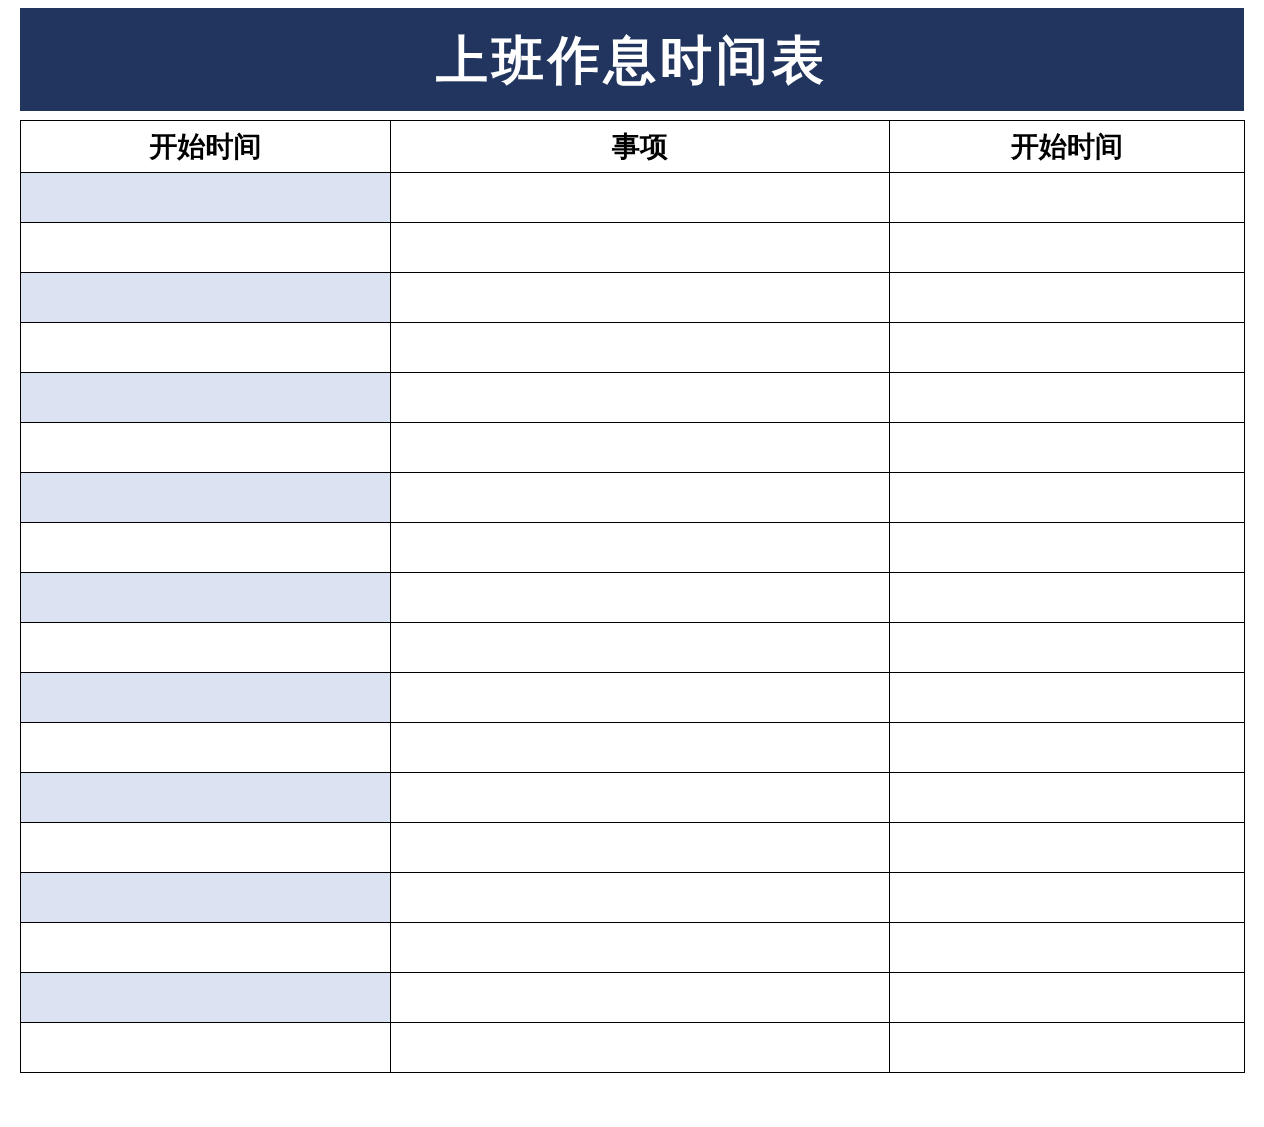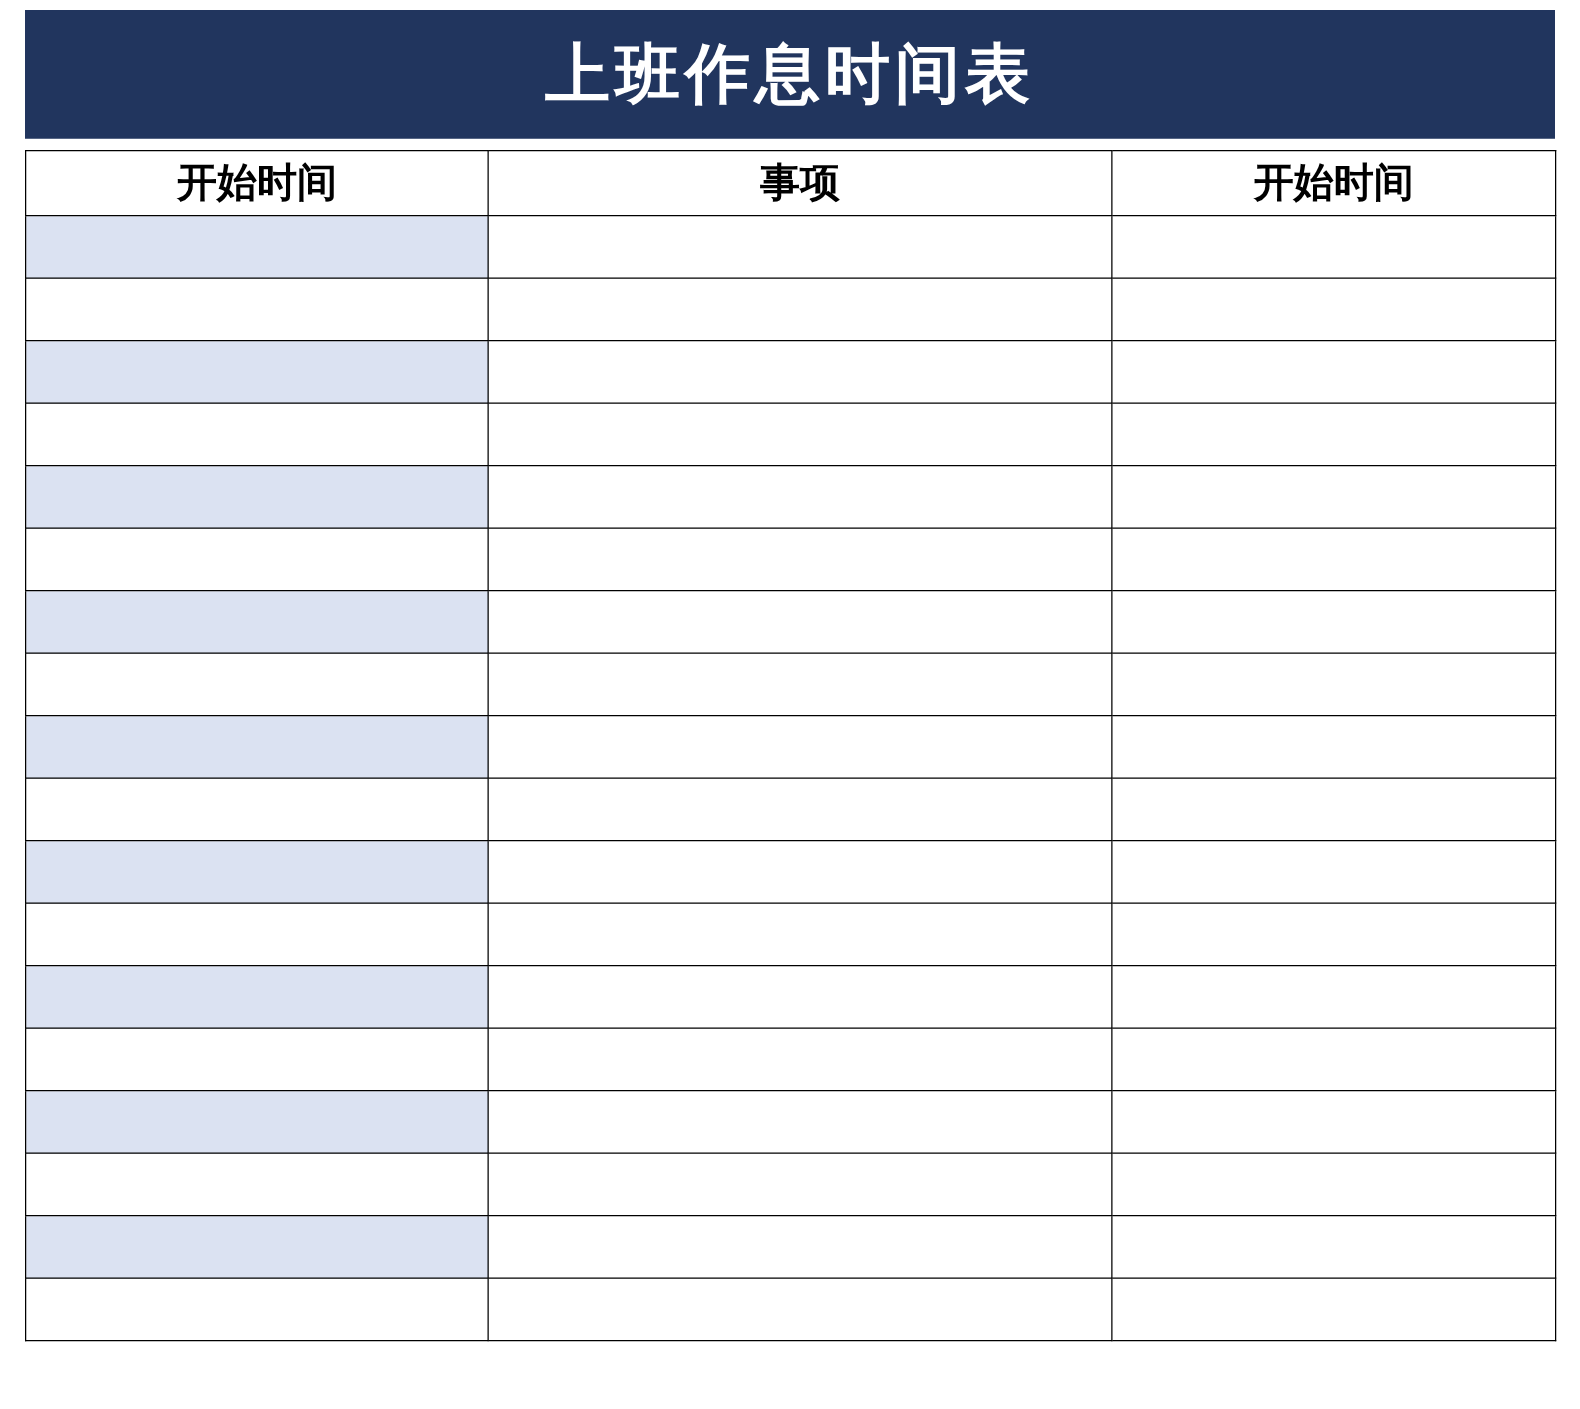--- a/index.html
+++ b/index.html
@@ -54,21 +54,21 @@
 
   table.schedule th,
   table.schedule td {
     border: 1px solid #000000;
     padding: 0;
     height: 50px;
     box-sizing: border-box;
   }
   table.schedule th {
     text-align: center;
-    font-size: 32px;
+    font-size: 28px;
     font-weight: bold;
     color: #000000;
     background: #ffffff;
     height: 52px;
     font-family: "DejaVu Sans", "Liberation Sans", sans-serif;
   }
   table.schedule td.cell {
     background: #ffffff;
   }
   table.schedule tr.alt td.start-cell {

